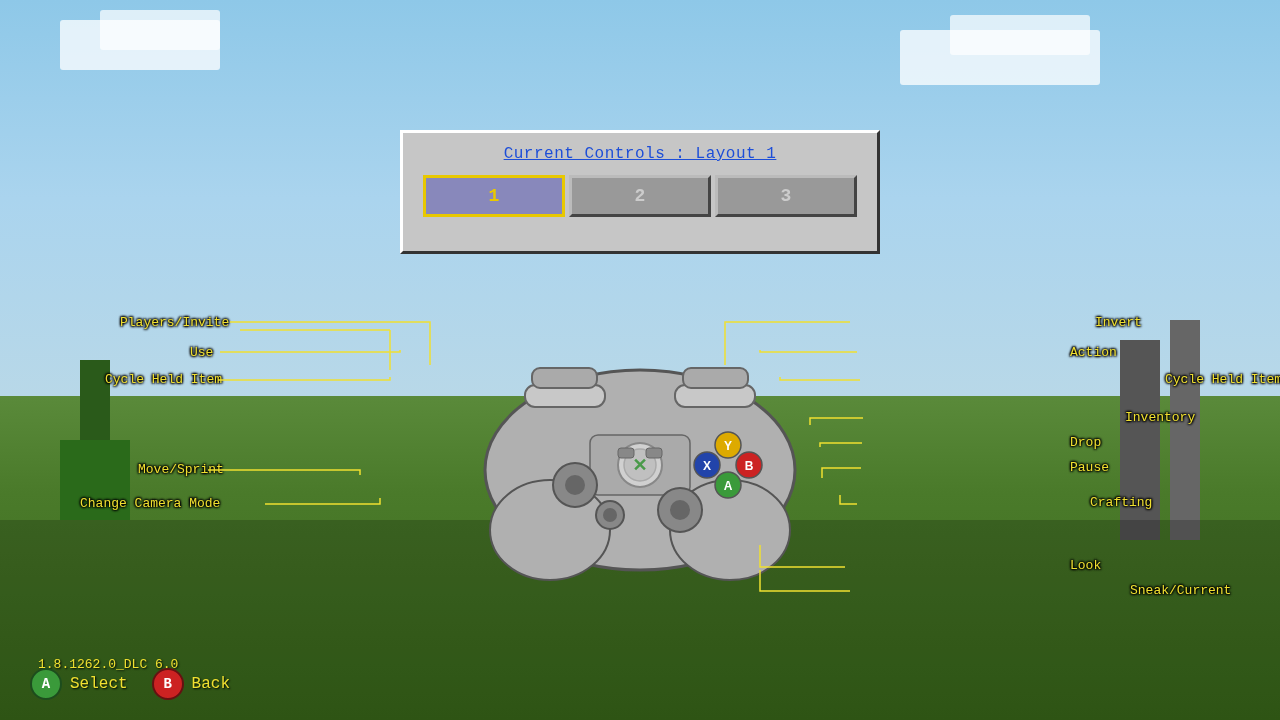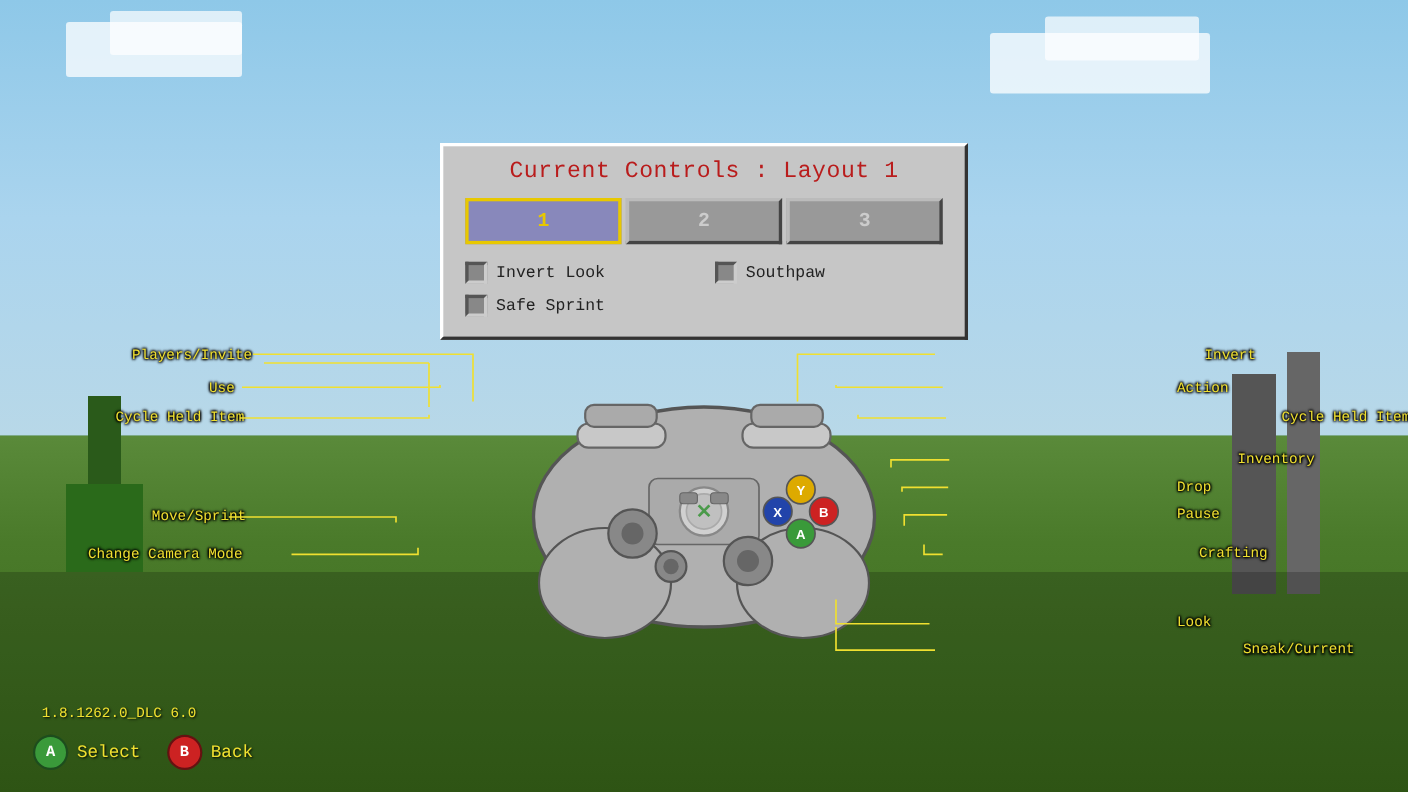--- a/index.html
+++ b/index.html
@@ -40,25 +40,26 @@
       border-left-color: #fff;
       border-right-color: #333;
       border-bottom-color: #333;
       padding: 12px 20px 18px;
       width: 480px;
       image-rendering: pixelated;
     }
 
     .dialog-title {
       text-align: center;
-      font-size: 21px;
-      color: #b91c1c;
+      font-size: 16px;
+      color: #1d4ed8;
       margin-bottom: 12px;
       font-family: 'Courier New', monospace;
       letter-spacing: 0.5px;
+      text-decoration: underline;
     }
 
     .layout-tabs {
       display: flex;
       gap: 4px;
       margin-bottom: 16px;
     }
 
     .layout-tab {
       flex: 1;
@@ -128,21 +129,21 @@
       position: absolute;
       bottom: 20px;
       left: 30px;
       display: flex;
       align-items: center;
       gap: 24px;
     }
 
     .version-text {
       position: absolute;
-      bottom: 64px;
+      bottom: 48px;
       left: 38px;
       font-family: 'Courier New', monospace;
       font-size: 13px;
       color: #f0e030;
       text-shadow: 1px 1px 2px #000;
     }
 
     .button-hint {
       display: flex;
       align-items: center;
@@ -206,34 +207,20 @@
       <span>1</span>
     </div>
     <div class="layout-tab">
       <span>2</span>
     </div>
     <div class="layout-tab">
       <span>3</span>
     </div>
   </div>
 
-  <div class="checkboxes">
-    <div class="checkbox-row">
-      <div class="checkbox-box"></div>
-      <span class="checkbox-label">Invert Look</span>
-    </div>
-    <div class="checkbox-row">
-      <div class="checkbox-box"></div>
-      <span class="checkbox-label">Southpaw</span>
-    </div>
-    <div class="checkbox-row">
-      <div class="checkbox-box"></div>
-      <span class="checkbox-label">Safe Sprint</span>
-    </div>
-  </div>
 </div>
 
 <div style="position:absolute;top:300px;left:0;right:0;bottom:0;">
 
   <div style="position:absolute;top:30px;left:50%;transform:translateX(-50%);">
     <svg width="340" height="260" viewBox="0 0 340 260">
 
       <ellipse cx="170" cy="140" rx="155" ry="100" fill="#b0b0b0" stroke="#555" stroke-width="3"></ellipse>
 
       <ellipse cx="80" cy="200" rx="60" ry="50" fill="#b0b0b0" stroke="#555" stroke-width="2"></ellipse>

